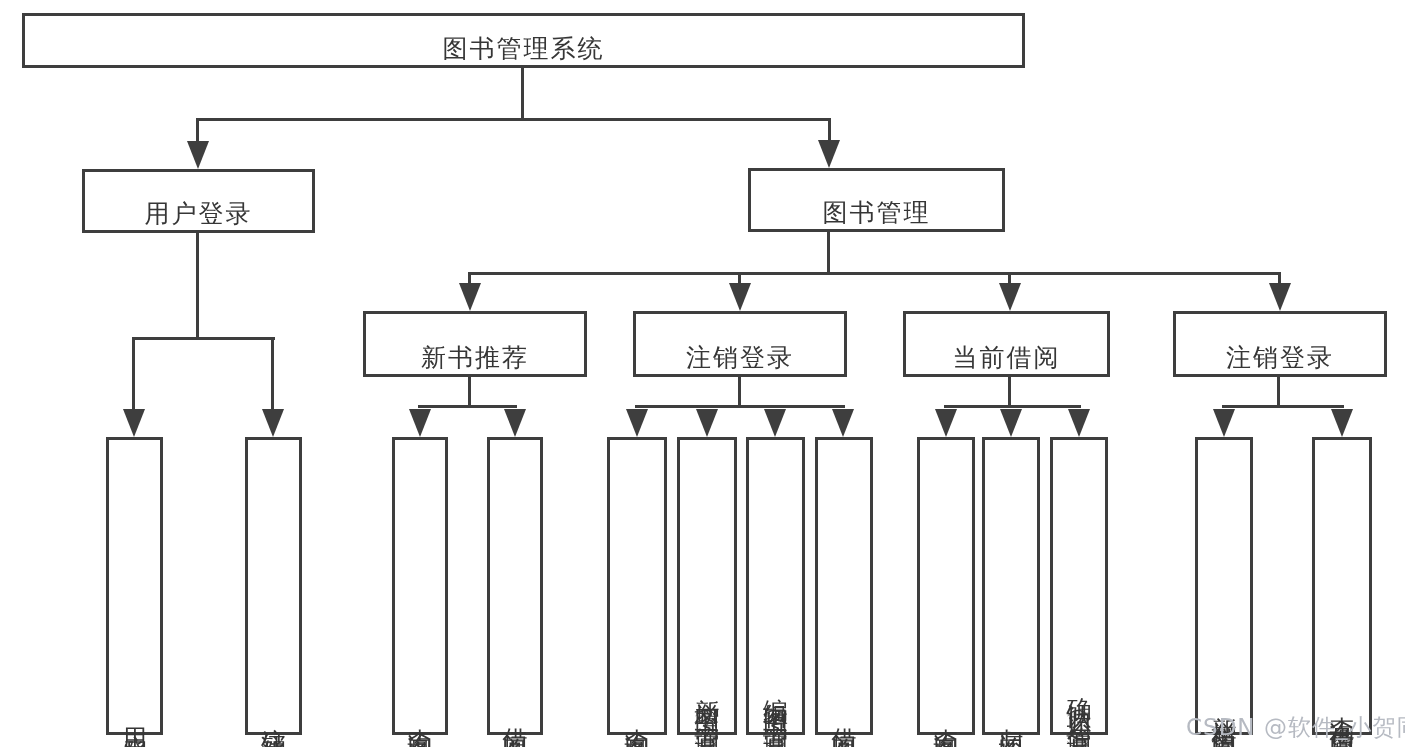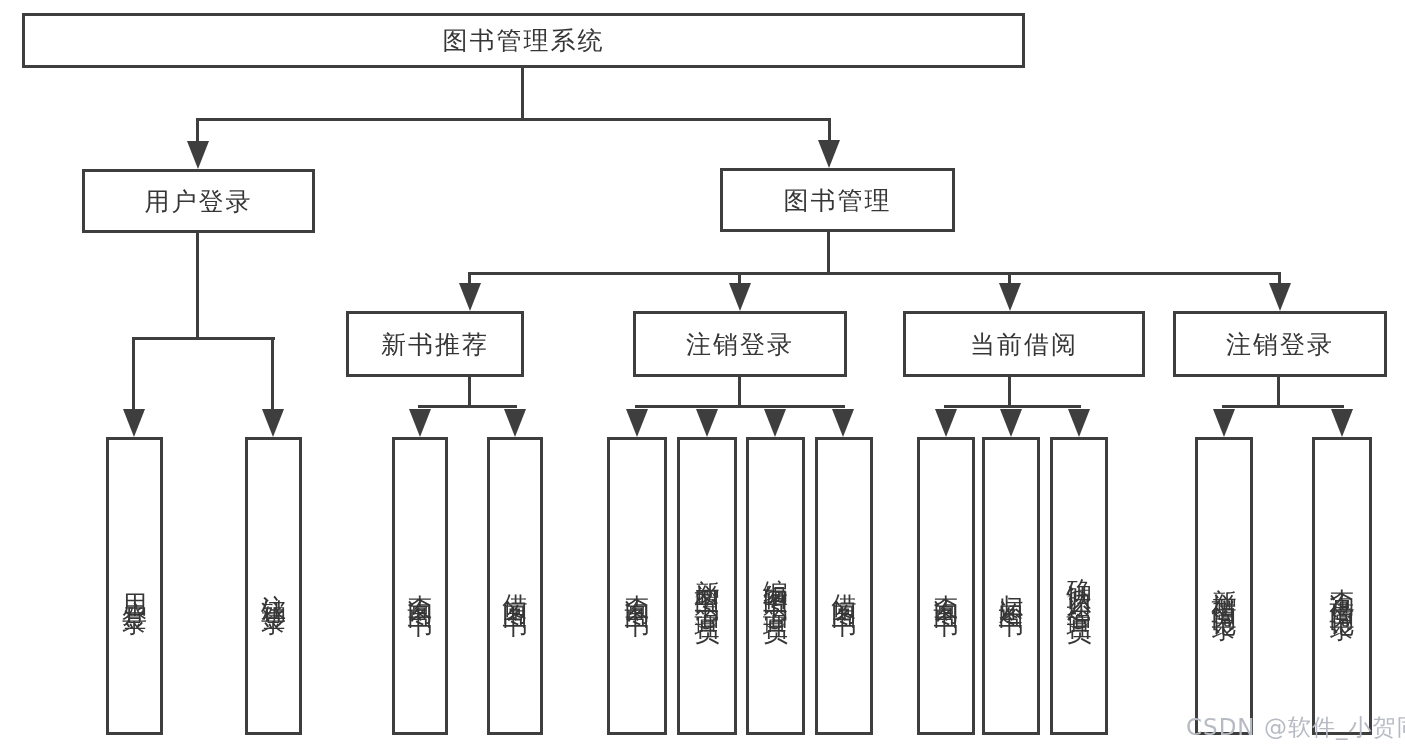--- a/index.html
+++ b/index.html
@@ -2,21 +2,21 @@
 <html><head>
 <meta charset="utf-8">
 <style>
   html,body{margin:0;padding:0;background:#ffffff;}
   .canvas{
     position:relative;width:1405px;height:747px;background:#ffffff;overflow:hidden;
     font-family:"DejaVu Sans","Liberation Sans",sans-serif;color:#363636;
   }
   .node{
     position:absolute;box-sizing:border-box;border:3px solid #3e3e3e;background:#ffffff;
-    display:flex;align-items:center;justify-content:center;
+    display:flex;align-items:flex-end;justify-content:center;
     font-size:25px;letter-spacing:2px;white-space:nowrap;
   }
   .node.vert span{
     writing-mode:vertical-rl;text-orientation:mixed;
     font-size:25px;letter-spacing:6px;white-space:normal;
   }
   .hline,.vline{position:absolute;background:#3e3e3e;}
   .hline{height:3px;}
   .vline{width:3px;}
   .arrow{
@@ -41,21 +41,21 @@
   <div class="vline" style="left:521px;top:68px;height:52px;"></div>
   <div class="hline" style="left:197px;top:118px;width:634px;"></div>
   <div class="vline" style="left:196px;top:118px;height:28px;"></div>
   <div class="arrow" style="left:187px;top:141px;"></div>
   <div class="vline" style="left:828px;top:118px;height:28px;"></div>
   <div class="arrow" style="left:818px;top:140px;"></div>
 
   <div class="node" style="left:82px;top:169px;width:233px;height:64px;">
     <span>用户登录</span>
   </div>
-  <div class="node" style="left:720px;top:168px;width:235px;height:64px;">
+  <div class="node" style="left:748px;top:168px;width:257px;height:64px;">
     <span>图书管理</span>
   </div>
 
   <div class="vline" style="left:196px;top:233px;height:107px;"></div>
   <div class="hline" style="left:132px;top:337px;width:143px;"></div>
   <div class="vline" style="left:132px;top:337px;height:74px;"></div>
   <div class="arrow" style="left:123px;top:409px;"></div>
   <div class="vline" style="left:271px;top:337px;height:74px;"></div>
   <div class="arrow" style="left:262px;top:409px;"></div>
 
@@ -63,27 +63,27 @@
   <div class="hline" style="left:468px;top:272px;width:813px;"></div>
   <div class="vline" style="left:468px;top:272px;height:13px;"></div>
   <div class="arrow" style="left:459px;top:283px;"></div>
   <div class="vline" style="left:738px;top:272px;height:13px;"></div>
   <div class="arrow" style="left:729px;top:283px;"></div>
   <div class="vline" style="left:1008px;top:272px;height:13px;"></div>
   <div class="arrow" style="left:999px;top:283px;"></div>
   <div class="vline" style="left:1278px;top:272px;height:13px;"></div>
   <div class="arrow" style="left:1269px;top:283px;"></div>
 
-  <div class="node" style="left:346px;top:311px;width:178px;height:66px;">
+  <div class="node" style="left:363px;top:311px;width:224px;height:66px;">
     <span>新书推荐</span>
   </div>
   <div class="node" style="left:633px;top:311px;width:214px;height:66px;">
     <span>注销登录</span>
   </div>
-  <div class="node" style="left:903px;top:311px;width:242px;height:66px;">
+  <div class="node" style="left:903px;top:311px;width:207px;height:66px;">
     <span>当前借阅</span>
   </div>
   <div class="node" style="left:1173px;top:311px;width:214px;height:66px;">
     <span>注销登录</span>
   </div>
 
   <div class="vline" style="left:468px;top:377px;height:31px;"></div>
   <div class="hline" style="left:418px;top:405px;width:99px;"></div>
   <div class="arrow" style="left:409px;top:409px;"></div>
   <div class="arrow" style="left:504px;top:409px;"></div>

